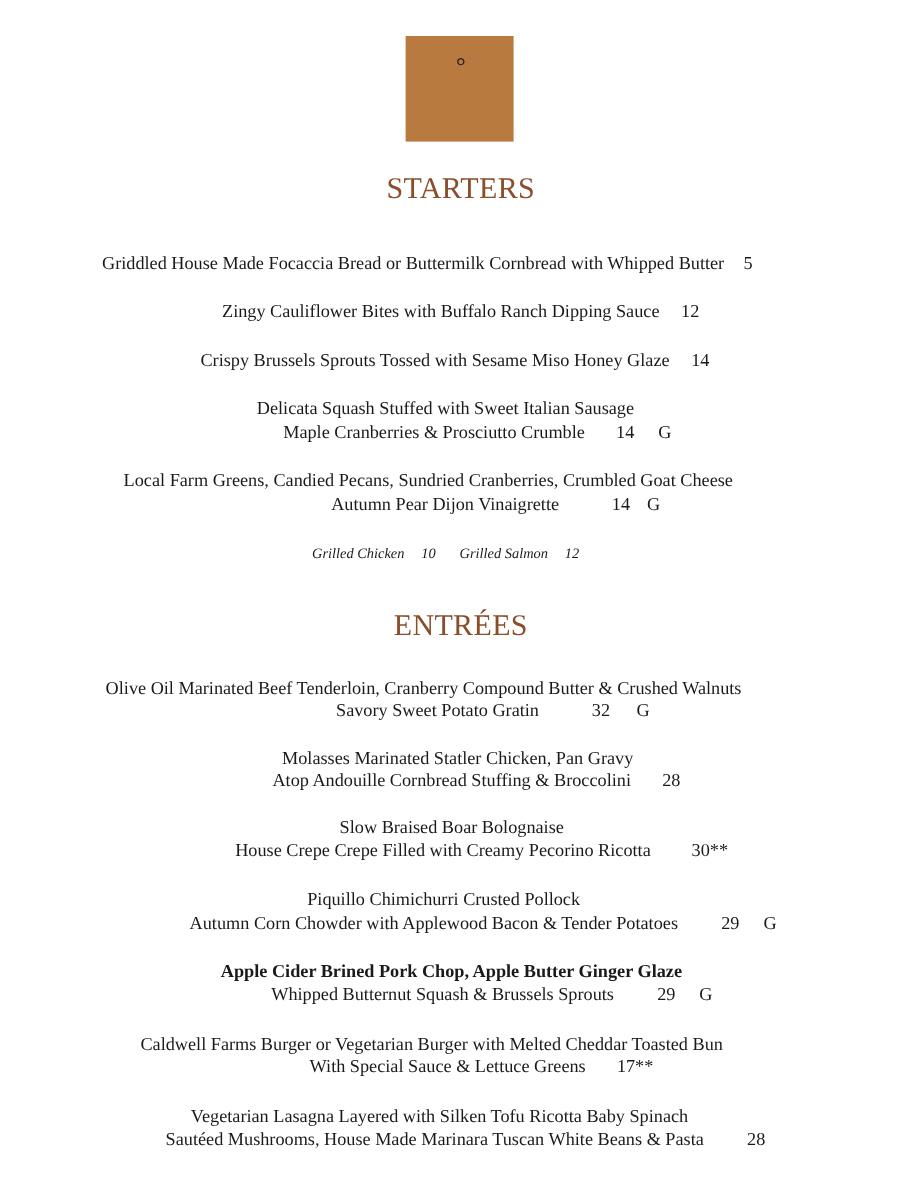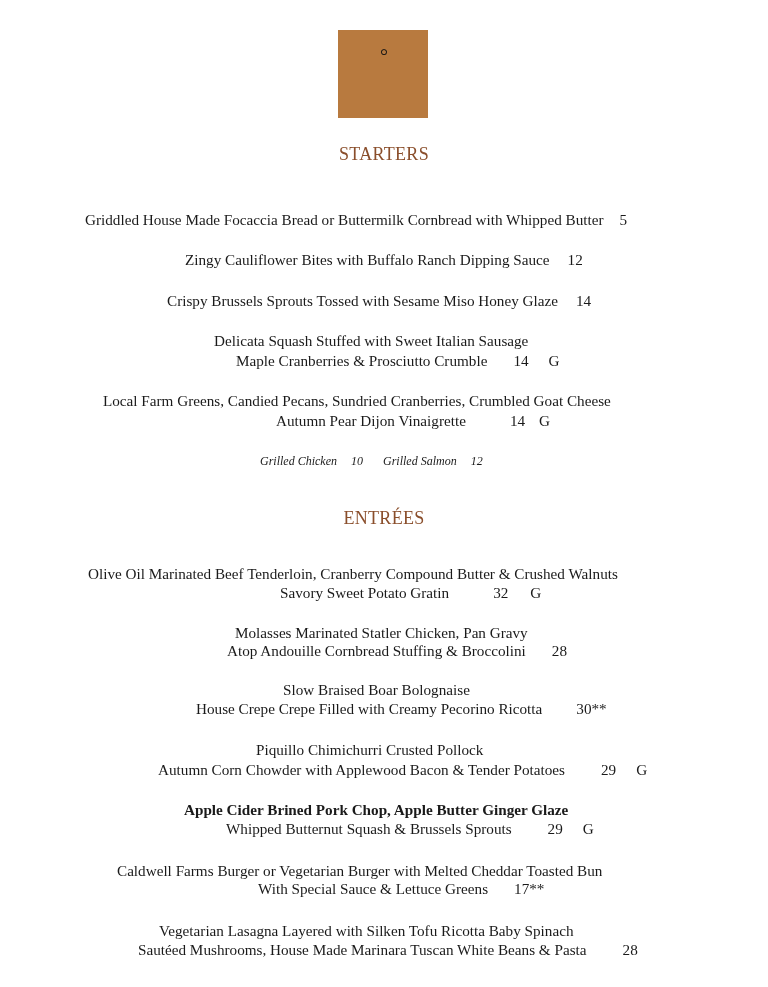--- a/index.html
+++ b/index.html
@@ -3,21 +3,21 @@
 <meta charset="utf-8">
 <style>
   html,body{margin:0;padding:0;background:#ffffff;}
   body{width:768px;height:987px;position:relative;overflow:hidden;
        font-family:"DejaVu Serif","Liberation Serif",serif;color:#1a1a1a;}
   .logo{position:absolute;left:338px;top:30px;width:90px;height:88px;background:#b87a3f;
         display:flex;align-items:center;justify-content:center;}
   .logo-text{font-family:"Liberation Serif",serif;font-size:54px;color:#1e1a16;letter-spacing:-1px;position:relative;top:2px;}
   .logo-deg{font-family:"Liberation Serif",serif;font-size:20px;color:#1e1a16;position:relative;top:-18px;left:1px;}
   .section-title{position:absolute;left:0;width:768px;text-align:center;
-        font-family:"Liberation Serif",serif;color:#8a4e2b;font-size:18px;letter-spacing:0.3px;}
+        font-family:"Liberation Serif",serif;color:#8a4e2b;font-size:25px;letter-spacing:0.3px;}
   .line{position:absolute;white-space:pre;font-family:"Liberation Serif",serif;font-size:15.2px;line-height:18px;color:#1a1a1a;}
   .line.italic{font-style:italic;font-size:12px;}
   .gap{display:inline-block;}
 </style>
 </head>
 <body>
 
 <div class="logo">
     <span class="logo-deg">°</span>
 </div>

